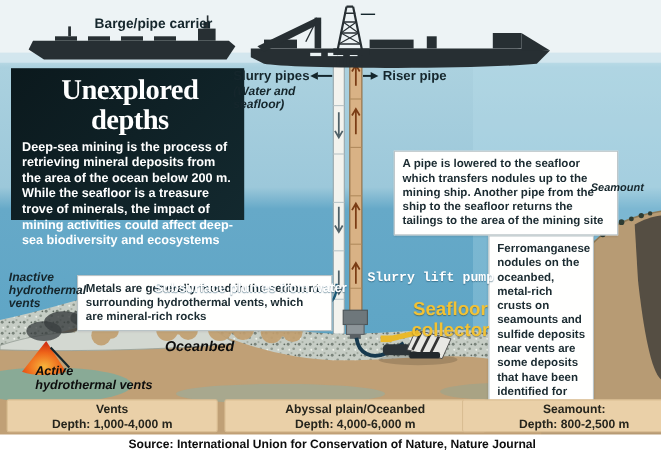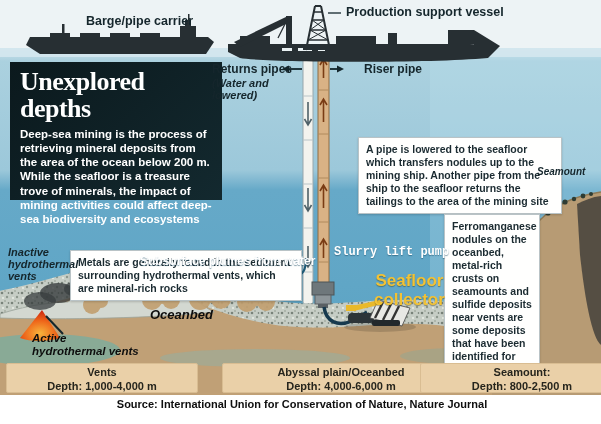--- a/index.html
+++ b/index.html
@@ -14,21 +14,21 @@
   .pre{white-space:pre-line;}
   .it{font-style:italic;}
   .white{color:#fff;}
   .yellow{color:#f2c235;}
   .black{color:#0d0d0d;}
 
   .titlebox{position:absolute;left:10px;top:62px;width:196px;height:126px;
             background:linear-gradient(135deg,#0b191d,#13292f);padding:6px 6px 6px 10px;
             color:#fff;}
   .titlebox h1{margin:0 0 4px 0;font-family:"Liberation Serif",serif;font-weight:700;
-               font-size:26px;letter-spacing:-0.5px;line-height:1.05;}
+               font-size:26px;letter-spacing:-0.5px;line-height:1.05;text-align:center;}
   .titlebox p{margin:0;font-size:11.5px;font-weight:700;line-height:1.24;}
 
   .box{position:absolute;background:#fffffe;border:1px solid #b9c3c6;
        padding:5px 7px;font-weight:700;font-size:10.5px;line-height:1.24;color:#1b2b31;
        box-shadow:0 1px 2px rgba(0,0,0,.18);margin-top:48px;}
 
   .zones{position:absolute;left:0;top:361px;width:601px;height:34px;}
   .zone{position:absolute;top:2px;height:30px;background:#ead0a8;border:1px solid #d9bd92;
         border-radius:2px;text-align:center;color:#26251d;font-weight:700;font-size:11px;
         line-height:1.25;padding-top:2px;box-sizing:border-box;}
@@ -224,31 +224,30 @@
       <line x1="302" y1="69" x2="289" y2="69" stroke-width="1.8"></line>
       <line x1="330" y1="69" x2="340" y2="69" stroke-width="1.8"></line>
       <path d="M80,268 C98,272 108,278 119,285" stroke-width="1.4"></path>
       <line x1="46" y1="316" x2="63" y2="334" stroke-width="2"></line>
     </g>
     <polygon points="289,65.5 289,72.5 282,69" fill="#14262c"></polygon>
     <polygon points="337,65.5 337,72.5 344,69" fill="#14262c"></polygon>
   </svg>
 
   <div class="lbl" style="left:86px;top:15px;font-size:12.5px;">Barge/pipe carrier</div>
-  <div class="lbl" style="left:346px;top:6px;font-size:12.5px;">Production support vessel</div>
 
   <div class="titlebox">
     <h1>Unexplored depths</h1>
     <p>Deep-sea mining is the process of retrieving mineral deposits from the area of the ocean below 200 m. While the seafloor is a treasure trove of minerals, the impact of mining activities could affect deep-sea biodiversity and ecosystems</p>
   </div>
 
-  <div class="lbl" style="left:212px;top:63px;font-size:12px;">Returns pipes</div>
+  <div class="lbl" style="left:212px;top:63px;font-size:12px;">Slurry pipes</div>
   <div class="lbl pre it" style="left:212px;top:77px;font-size:11px;">(Water and
-lowered)</div>
-  <div class="lbl" style="left:348px;top:63px;font-size:12px;margin-left:16px;">Riser pipe</div>
+seafloor)</div>
+  <div class="lbl" style="left:348px;top:63px;font-size:12px;">Riser pipe</div>
 
   <div class="box" style="left:358px;top:89px;width:188px;">A pipe is lowered to the seafloor which transfers nodules up to the mining ship. Another pipe from the ship to the seafloor returns the tailings to the area of the mining site</div>
 
   <div class="box" style="left:444px;top:166px;width:80px;">Ferromanganese nodules on the oceanbed, metal-rich crusts on seamounts and sulfide deposits near vents are some deposits that have been identified for exploitation</div>
   <div class="lbl it" style="left:537px;top:166px;font-size:10px;">Seamount</div>
 
   <div class="box" style="left:70px;top:202px;width:216px;">Metals are generally found in the sediment surrounding hydrothermal vents, which are mineral-rich rocks</div>
 
   <div class="lbl white" style="left:140px;top:255px;font-size:12px;text-shadow:0 1px 1px rgba(20,70,95,.5);">Subsurface plumes from water</div>
 
@@ -262,21 +261,21 @@
   <div class="lbl pre yellow" style="left:374px;top:272px;font-size:17px;text-align:center;text-shadow:0 1px 1px rgba(40,40,0,.4);">Seafloor
 collector</div>
 
   <div class="lbl it black" style="left:150px;top:308px;font-size:13px;">Oceanbed</div>
 
   <div class="zones">
     <div class="zone" style="left:6px;width:192px;">
       <div>Vents</div>
       <div>Depth: 1,000-4,000 m</div>
     </div>
-    <div class="zone" style="left:222px;width:238px;">
+    <div class="zone" style="left:204px;width:238px;">
       <div>Abyssal plain/Oceanbed</div>
       <div>Depth: 4,000-6,000 m</div>
     </div>
     <div class="zone" style="left:420px;width:204px;">
       <div>Seamount:</div>
       <div>Depth: 800-2,500 m</div>
     </div>
   </div>
 
   <div class="source">Source: International Union for Conservation of Nature, Nature Journal</div>

